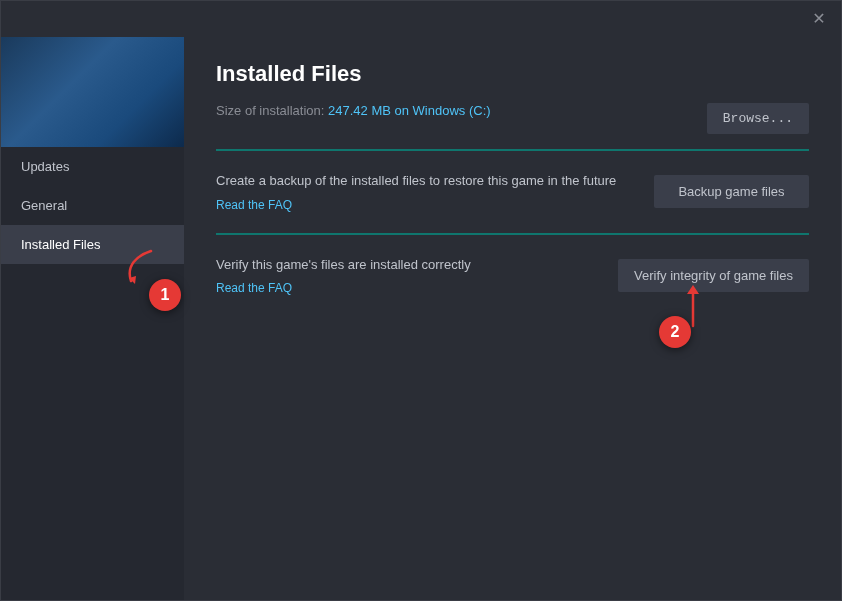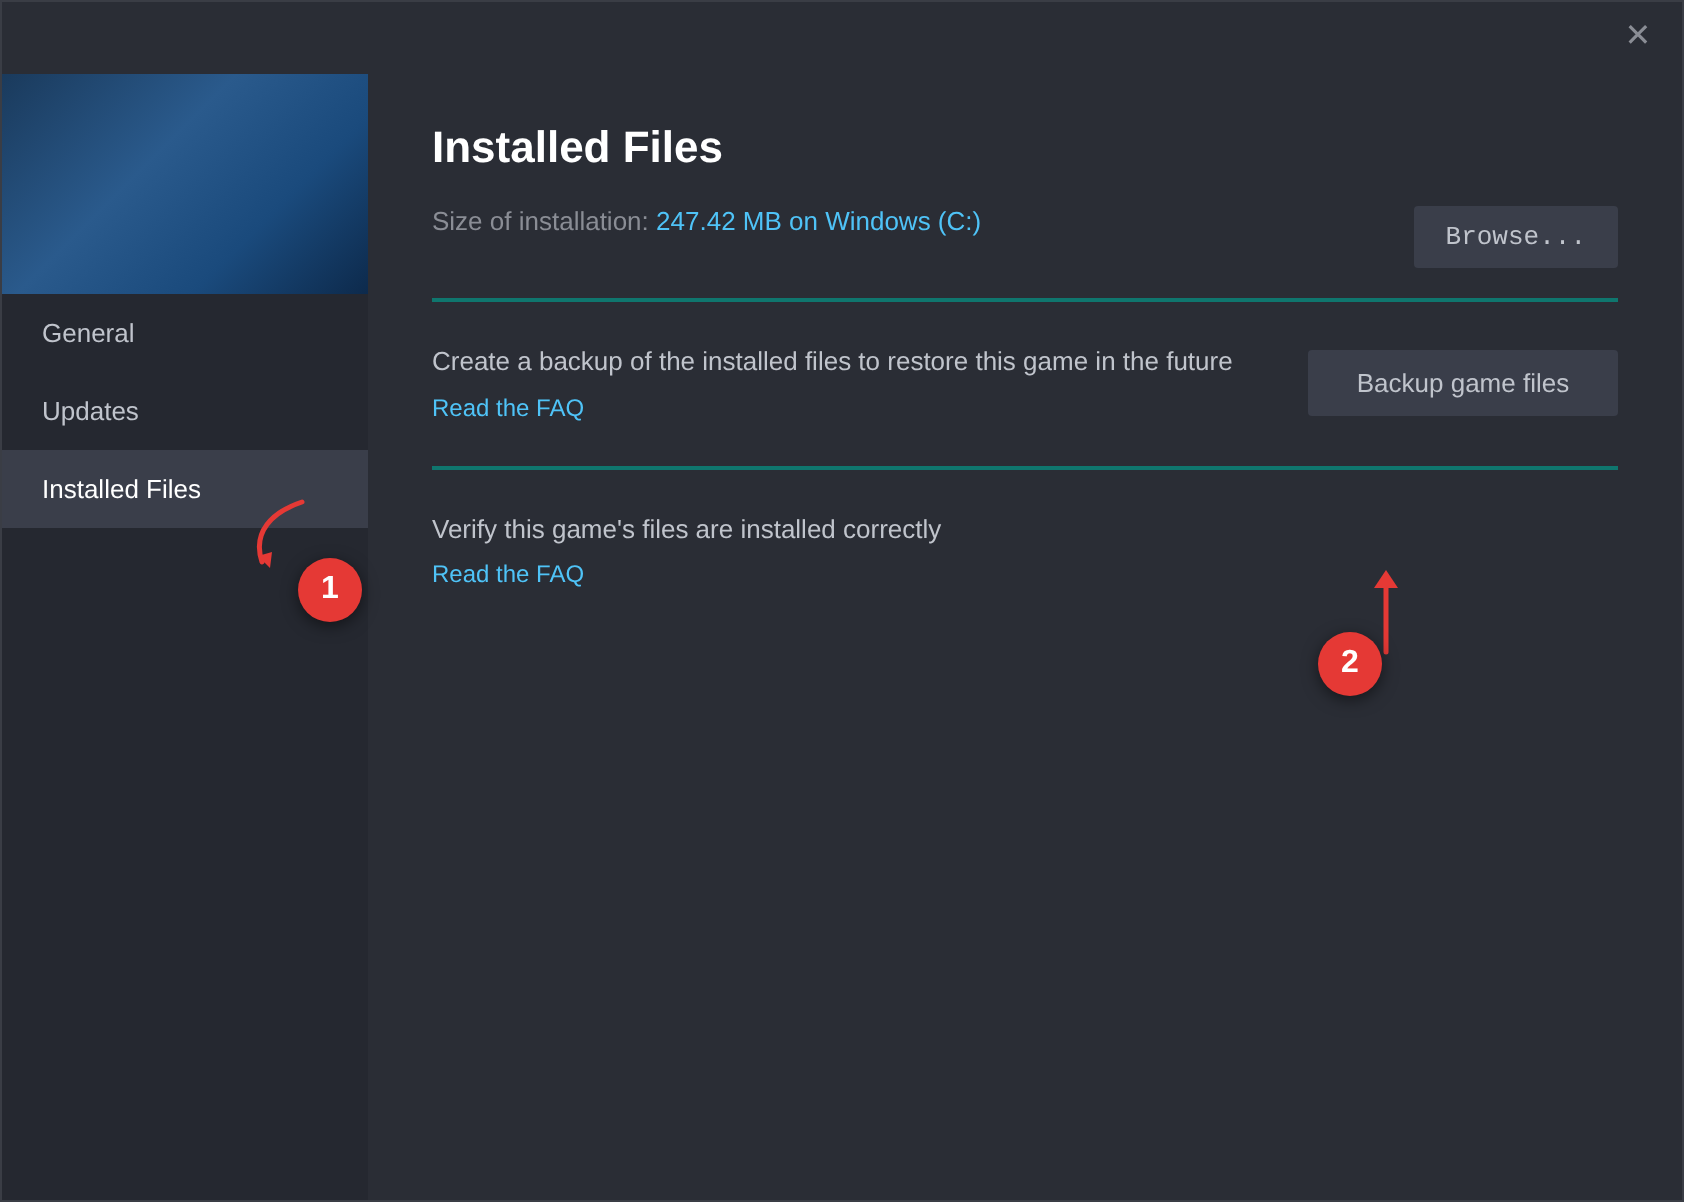--- a/index.html
+++ b/index.html
@@ -212,22 +212,22 @@
 <body>
 
 <div class="dialog">
   <div class="title-bar">
     <div class="close-btn">✕</div>
   </div>
 
   <div class="content-area">
     <div class="sidebar">
       <div class="game-thumbnail"></div>
+      <div class="nav-item">Updates</div>
       <div class="nav-item">General</div>
-      <div class="nav-item">Updates</div>
       <div class="nav-item active">Installed Files</div>
     </div>
 
     <div class="main-content">
       <div class="page-title">Installed Files</div>
 
       <div class="size-info">
         <div>
           <span class="size-text">Size of installation:</span>
           <span class="size-highlight"> <span>247.42 MB on Windows (C:)</span></span>
@@ -241,20 +241,21 @@
           <a class="section-link">Read the FAQ</a>
         </div>
         <button class="action-btn">Backup game files</button>
       </div>
 
       <div class="section">
         <div class="section-left">
           <div class="section-desc">Verify this game's files are installed correctly</div>
           <a class="section-link">Read the FAQ</a>
         </div>
+        <button class="action-btn">Verify integrity of game files</button>
       </div>
     </div>
   </div>
 
   <svg class="arrow-1" width="40" height="40" viewBox="0 0 40 40">
     <path d="M30 5 C15 10, 5 20, 10 35" stroke="#e53935" stroke-width="2.5" fill="none" stroke-linecap="round"></path>
     <polygon points="8,32 14,38 15,30" fill="#e53935"></polygon>
   </svg>
   <div class="annotation annotation-1">
     <span>1</span>

